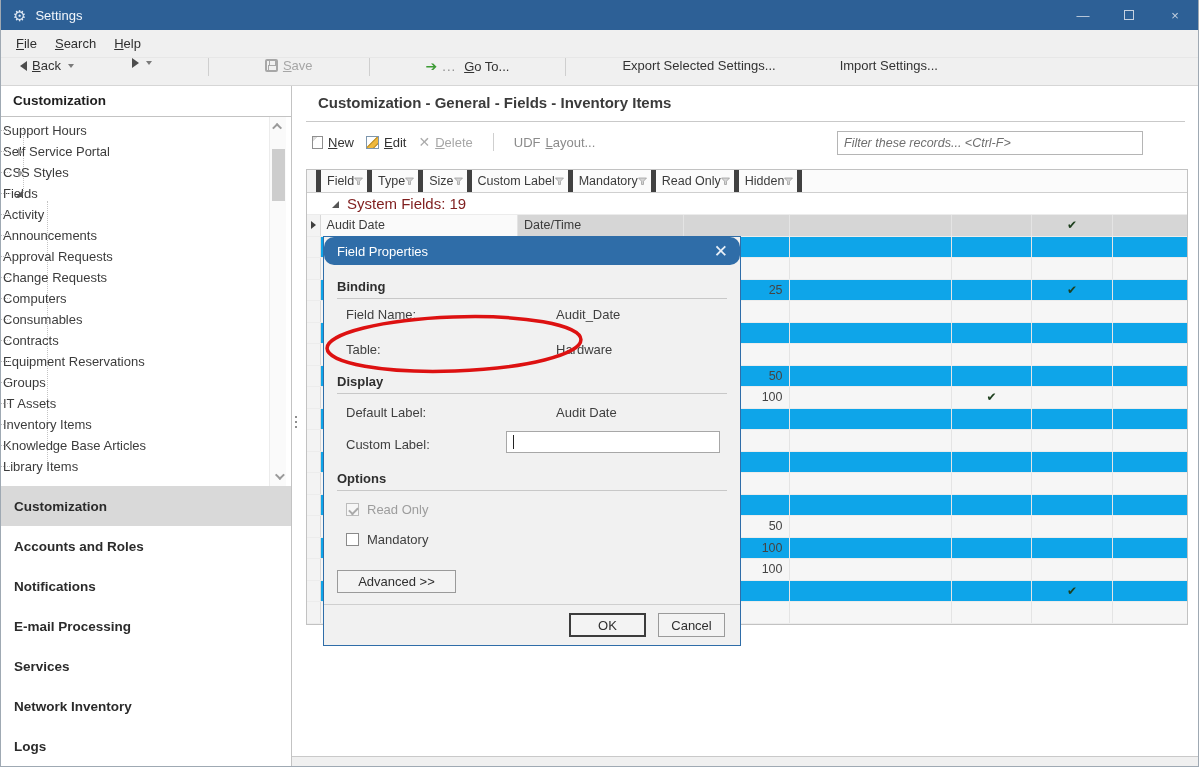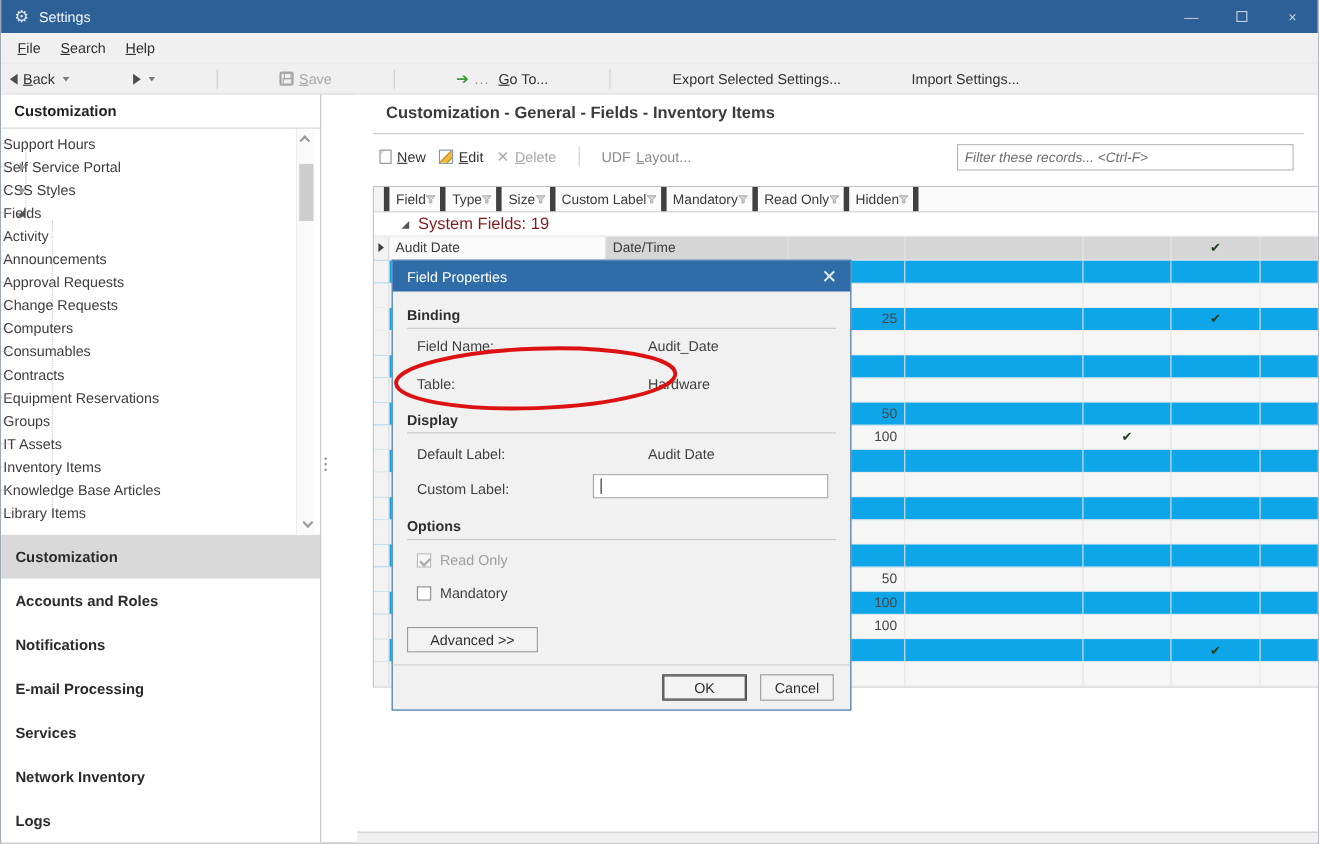--- a/index.html
+++ b/index.html
@@ -14,35 +14,35 @@
   .win-controls { margin-left:auto; display:flex; height:30px; }
   .win-btn { width:46px; height:30px; display:flex; align-items:center; justify-content:center; color:#c6d2e1; font-size:13px; }
   .max-box { width:10px; height:10px; border:1px solid #c6d2e1; }
 
   
   .menubar { height:28px; background:#f0f0f0; display:flex; align-items:center; padding-left:6px; border-bottom:1px solid #e7e7e7; }
   .menu-item { font-size:13px; color:#2f2f2f; padding:4px 9px; }
   .fl::first-letter { text-decoration:underline; }
 
   
-  .toolbar { height:28px; background:#f0f0f0; display:flex; align-items:center; padding-left:8px; border-bottom:1px solid #d6d6d6; font-size:13px; color:#333;gap:48px; }
+  .toolbar { height:28px; background:#f0f0f0; display:flex; align-items:flex-start; padding-left:19px; border-bottom:1px solid #d6d6d6; font-size:13px; color:#333;gap:48px; }
   .tb-group { display:flex; align-items:center; gap:5px; }
   .tb-sep { width:1px; height:18px; background:#cfcfcf; margin:0 8px; }
   .tri-left  { width:0; height:0; border-right:7px solid #4d4d4d; border-top:5px solid transparent; border-bottom:5px solid transparent; }
   .tri-right { width:0; height:0; border-left:7px solid #4d4d4d; border-top:5px solid transparent; border-bottom:5px solid transparent; }
   .caret-down { width:0; height:0; border-top:4px solid #7a7a7a; border-left:3.5px solid transparent; border-right:3.5px solid transparent; margin-left:2px; }
   .icon-floppy { width:13px; height:13px; border:2px solid #a7a7a7; border-radius:2px; position:relative; background:#f0f0f0; }
   .icon-floppy::before { content:""; position:absolute; left:2px; top:-1px; width:5px; height:4px; border:1px solid #a7a7a7; }
   .icon-floppy::after  { content:""; position:absolute; left:1px; bottom:0; width:7px; height:4px; border:1px solid #a7a7a7; border-bottom:none; }
   .disabled-label { color:#a6a6a6; }
   .goto-arrow { color:#3d9b35; font-weight:bold; font-size:14px; }
   .goto-dots { color:#8e8e8e; letter-spacing:1px; margin-right:3px; }
 
   
-  .content { display:flex; height:680px; position:relative;gap:33px; }
+  .content { display:flex; height:680px; position:relative; }
   .sidebar { width:291px; border-right:1px solid #c3c3c3; background:#fff; display:flex; flex-direction:column; }
   .main { flex:1; position:relative; background:#fff; }
   .splitter-grip { position:absolute; left:293px; top:330px; width:4px; height:16px; display:flex; flex-direction:column; gap:3px; align-items:center; z-index:30; }
   .splitter-grip i { width:2px; height:2px; background:#8f8f8f; display:block; }
 
   
   .sidebar-header { height:31px; line-height:30px; padding-left:12px; font-size:13.5px; font-weight:bold; color:#1f1f1f; border-bottom:1px solid #c3c3c3; }
   .tree { position:relative; height:371px; overflow:hidden; background:#fff; }
   .tree-rows { position:absolute; top:3px; left:0; right:24px; }
   .titem { position:relative; height:21px; display:flex; align-items:center; font-size:13px; color:#3c3c3c; }
@@ -94,21 +94,21 @@
   .c-marker { width:14px; padding:0; background:#f3f3f3; border-right:1px solid #d8d8d8; justify-content:center; }
   .row.sel .c-field { background:#fafafa; }
   .c-size { justify-content:flex-end; color:#444; }
   .c-mand, .c-ro, .c-hidden { justify-content:center; color:#1d3f1d; font-weight:bold; font-size:12px; }
   .c-hidden { border-right:none; }
   .rowmarker { display:none; width:0; height:0; border-left:5px solid #3f3f3f; border-top:4px solid transparent; border-bottom:4px solid transparent; }
   .row.sel .rowmarker { display:block; }
 
   
   .dialog { position:absolute; left:31px; top:150px; width:418px; height:410px; background:#f1f1f1; border:1px solid #2f6da8; z-index:5; }
-  .dialog-title { height:28px; background:#2f6da8; color:#fff; display:flex; align-items:center; padding:0 12px 0 13px; font-size:13px; }
+  .dialog-title { height:28px; background:#2f6da8; color:#fff; display:flex; align-items:center; padding:0 12px 0 13px; font-size:13px;border-radius:10px; }
   .dialog-close { margin-left:auto; color:#e9f0f8; font-size:17px; line-height:1; }
   .dialog-body { position:relative; height:382px; font-size:13px; color:#3f3f3f; }
   .dlg-heading { position:absolute; left:13px; font-weight:bold; color:#2f2f2f; font-size:13px; }
   .dlg-rule { position:absolute; left:13px; right:13px; border-top:1px solid #c8c8c8; }
   .dlg-label { position:absolute; left:22px; }
   .dlg-value { position:absolute; left:232px; }
   .dlg-input-wrap { position:absolute; left:182px; top:166px; width:214px; height:22px; background:#fff; border:1px solid #a7a7a7; }
   .dlg-input-wrap input { width:100%; height:100%; border:none; outline:none; padding:0 5px; font-size:13px; font-family:"Liberation Sans",sans-serif; background:transparent; }
   .text-caret { position:absolute; left:6px; top:3px; width:1px; height:14px; background:#222; }
   .cb-row { position:absolute; left:22px; display:flex; align-items:center; gap:8px; }

